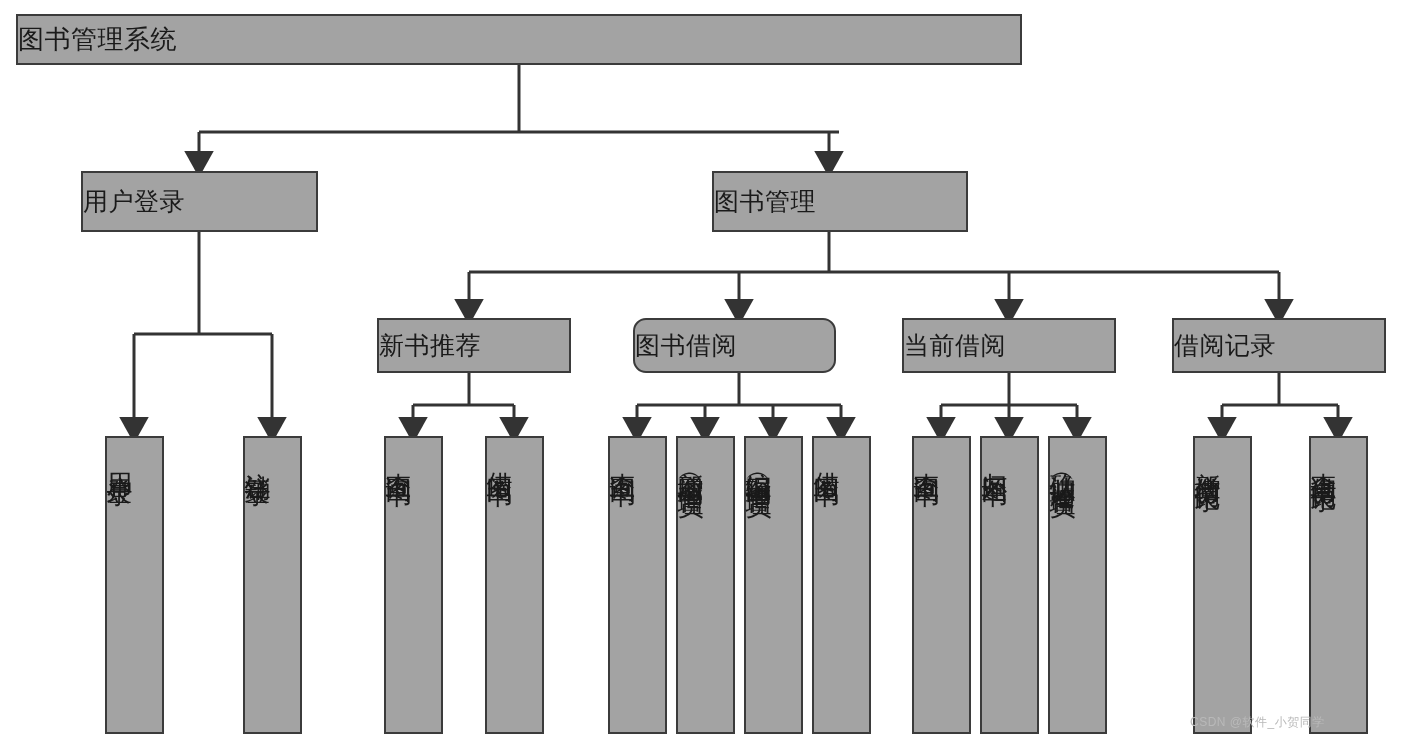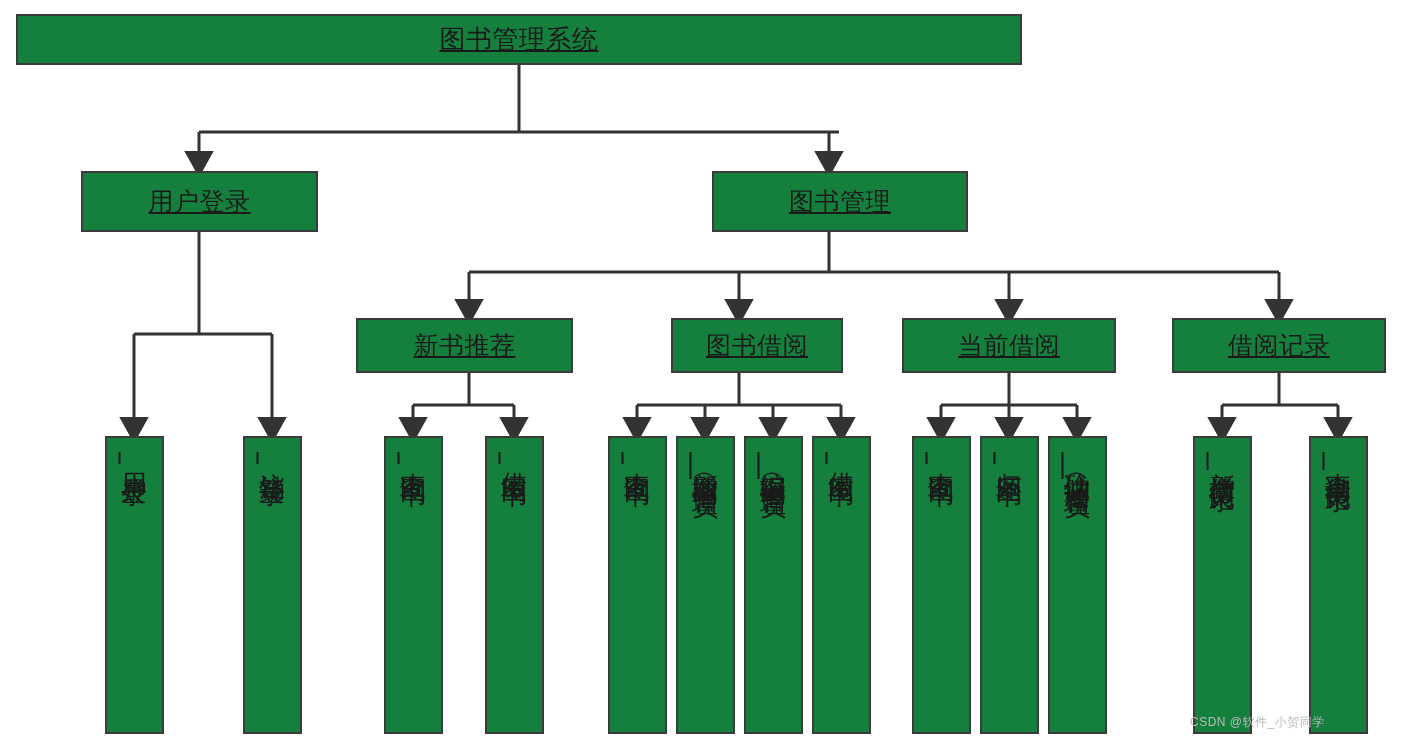--- a/index.html
+++ b/index.html
@@ -21,28 +21,26 @@
     position: absolute;
     left: 0;
     top: 0;
     width: 1405px;
     height: 747px;
     pointer-events: none;
   }
   .node {
     position: absolute;
     box-sizing: border-box;
-    background: #15803d;
+    background: #a3a3a3;
     border: 2px solid #3b3b3b;
     display: flex;
     align-items: center;
-    justify-content: center;
     color: #1a1a1a;
     z-index: 2;
-    text-decoration: underline;
   }
   .node .label {
     display: block;
     text-align: center;
     line-height: 1.18;
     letter-spacing: 0.5px;
   }
   
   .node.h .label {
     writing-mode: horizontal-tb;
@@ -130,25 +128,25 @@
   </div>
 
   <div class="node h" style="left:81px; top:171px; width:237px; height:61px;">
     <span class="label">用户登录</span>
   </div>
 
   <div class="node h" style="left:712px; top:171px; width:256px; height:61px;">
     <span class="label">图书管理</span>
   </div>
 
-  <div class="node h" style="left:356px; top:318px; width:217px; height:55px;">
+  <div class="node h" style="left:377px; top:318px; width:194px; height:55px;">
     <span class="label">新书推荐</span>
   </div>
 
-  <div class="node h" style="left:671px; top:318px; width:172px; height:55px;">
+  <div class="node h" style="left:633px; top:318px; width:203px; height:55px;border-radius:13px;">
     <span class="label">图书借阅</span>
   </div>
 
   <div class="node h" style="left:1172px; top:318px; width:214px; height:55px;">
     <span class="label">借阅记录</span>
   </div>
 
   <div class="node h" style="left:902px; top:318px; width:214px; height:55px;">
     <span class="label">当前借阅</span>
   </div>

